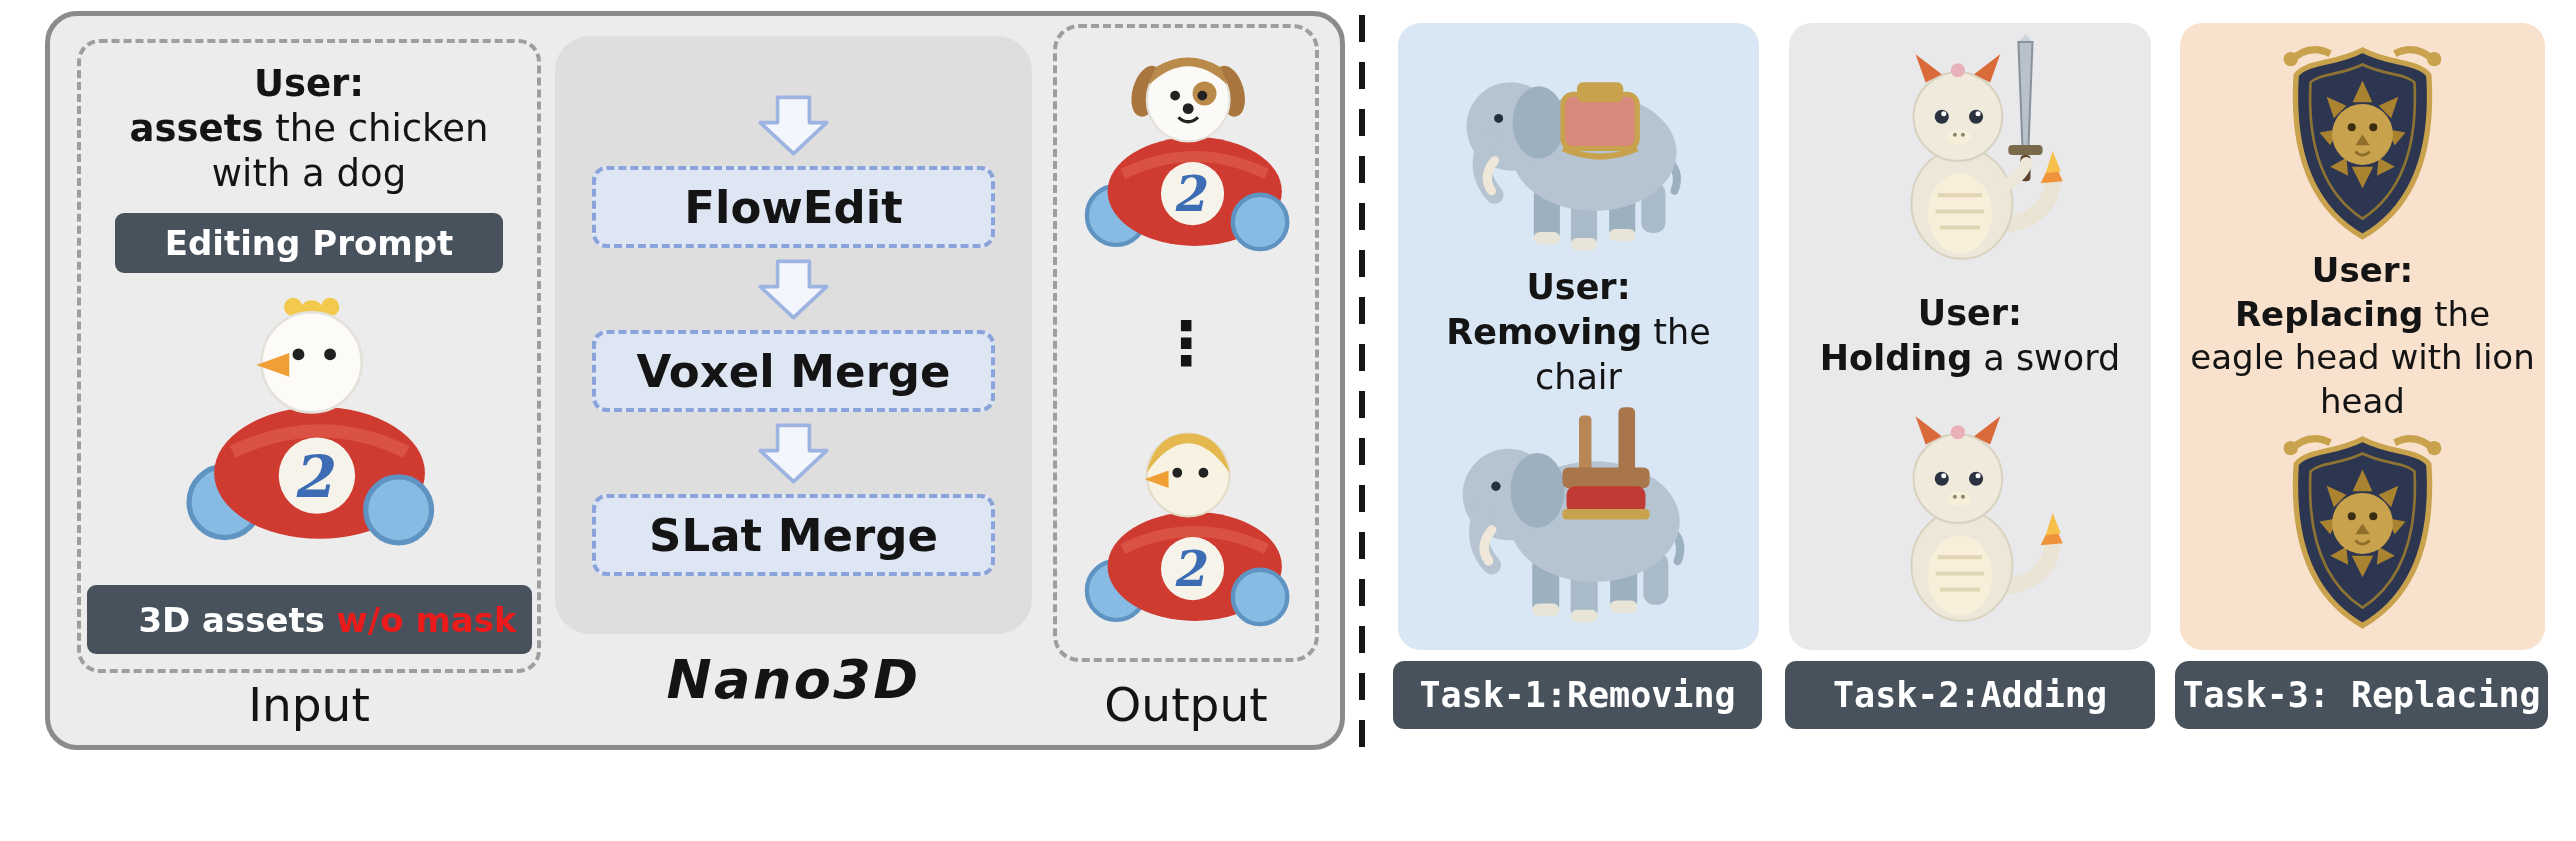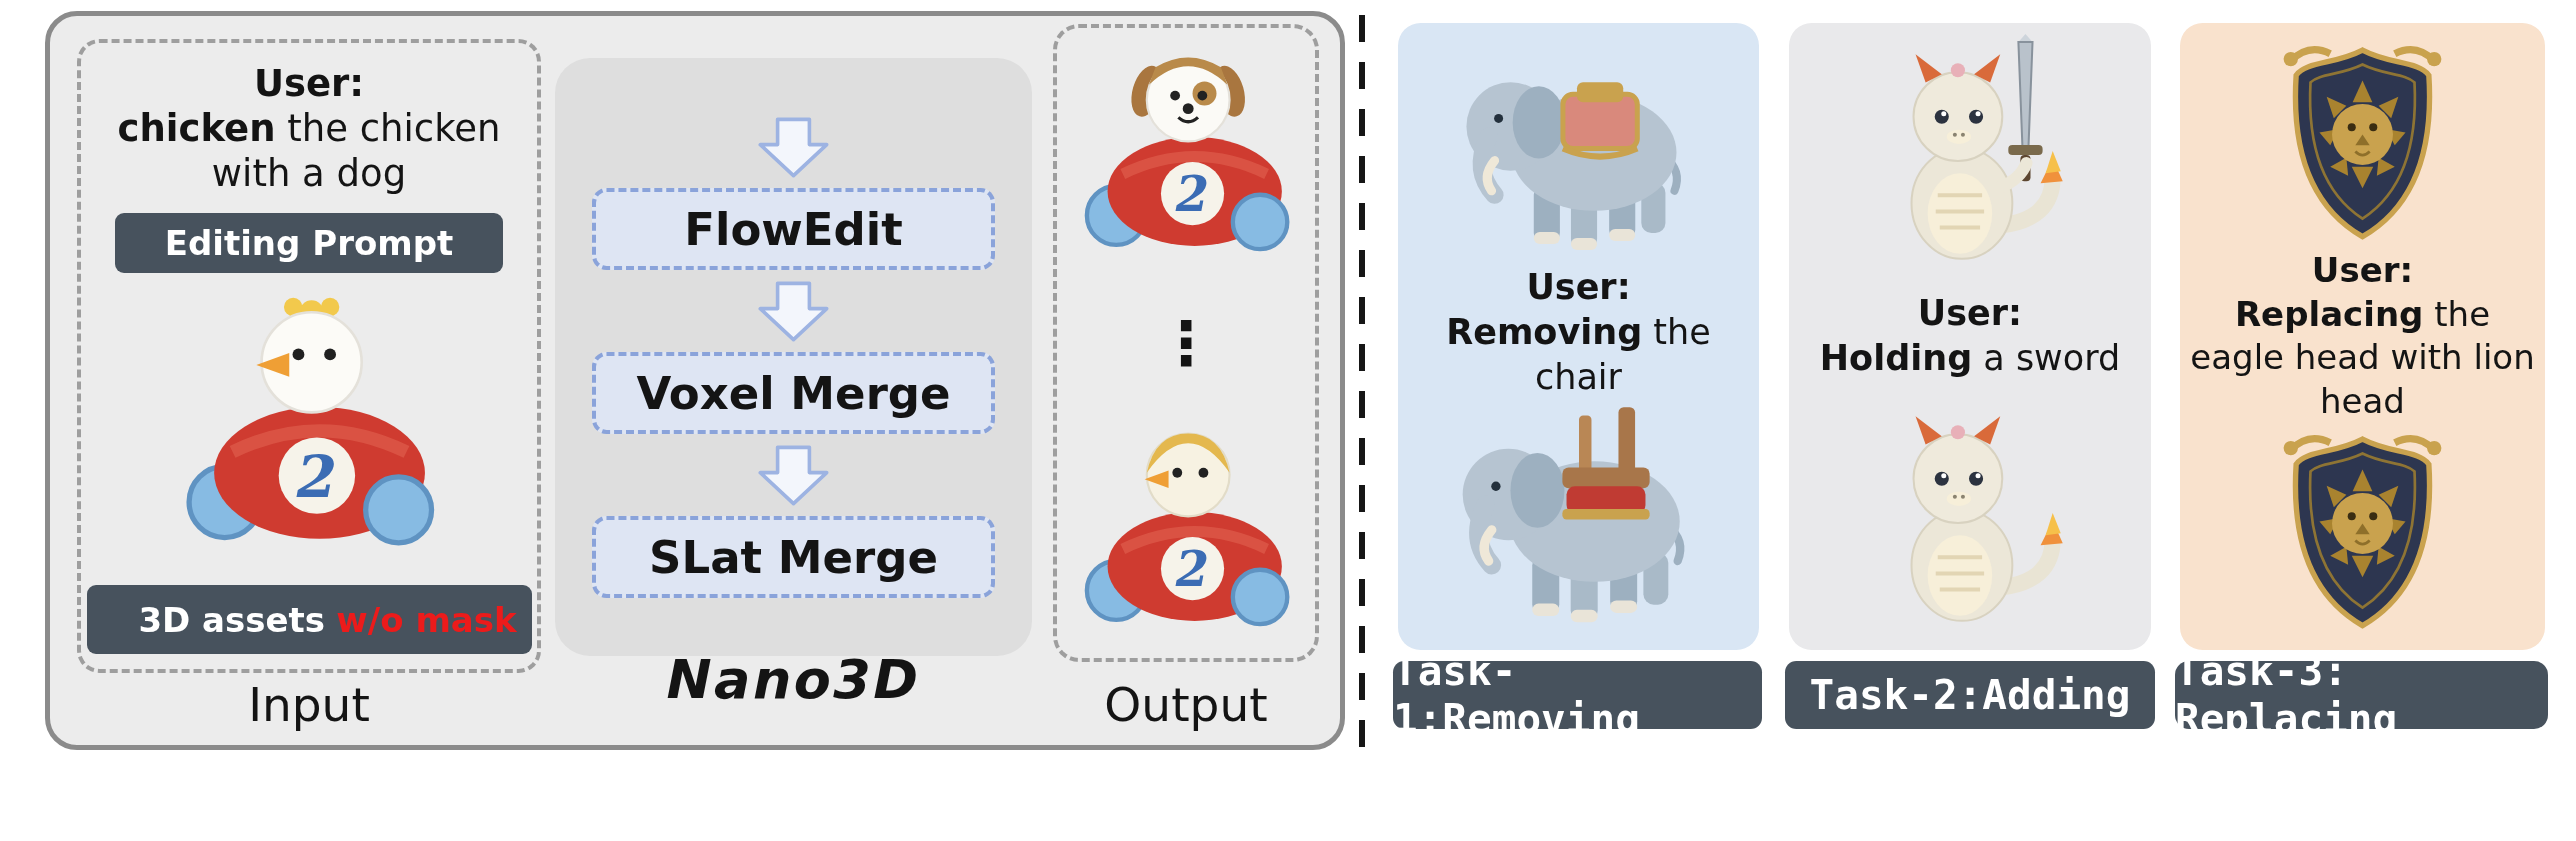--- a/index.html
+++ b/index.html
@@ -19,21 +19,21 @@
   .pill{background:#47525d;color:#fff;font-weight:bold;font-size:34px;border-radius:9px;
         display:flex;align-items:center;justify-content:center;}
   .pill-edit{width:388px;height:60px;}
   .pill-assets{width:408px;height:69px;padding-left:37px;}
   .red{color:#ec1b1b;margin-left:11.3px;}
 
   .section-label{position:absolute;font-size:47px;font-weight:normal;text-align:center;}
   .label-input{left:27px;top:661px;width:464px;}
   .label-output{left:1003px;top:661px;width:266px;}
 
-  .mid-panel{position:absolute;left:505px;top:42px;width:477px;height:598px;background:#dedede;
+  .mid-panel{position:absolute;left:505px;top:20px;width:477px;height:598px;background:#dedede;
              border-radius:35px;display:flex;flex-direction:column;align-items:center;
              justify-content:center;gap:10.5px;}
   .step-box{width:403px;height:82px;box-sizing:border-box;background:#dee5f3;
             border:4px dashed #8aa3da;border-radius:14.5px;display:flex;align-items:center;
             justify-content:center;font-size:45px;font-weight:bold;}
   .arrow-icon{width:87px;height:61px;}
   .nano{position:absolute;left:505px;top:632px;width:477px;text-align:center;
         font-size:54px;font-weight:bold;font-style:italic;letter-spacing:2.4px;}
 
   .output-box{position:absolute;left:1003px;top:8px;width:266px;height:638px;box-sizing:border-box;
@@ -50,21 +50,21 @@
   .task-card{position:absolute;top:22.6px;height:627px;border-radius:22.6px;box-sizing:border-box;
              display:flex;flex-direction:column;align-items:center;justify-content:space-between;
              padding:11.3px 6.4px;}
   .card-1{left:1398px;width:361px;background:#d9e6f4;}
   .card-2{left:1789px;width:362px;background:#e9e9eb;}
   .card-3{left:2180px;width:365px;background:#f9e2cd;}
   .card-text{font-size:35px;line-height:1.28;text-align:center;max-width:347px;}
   .card-3 .card-text{font-size:34px;}
 
   .task-badge{position:absolute;top:661px;height:68px;background:#47525d;color:#fff;
-              font-family:"DejaVu Sans Mono",monospace;font-weight:bold;font-size:41px;
+              font-family:"DejaVu Sans Mono",monospace;font-weight:bold;font-size:35px;
               border-radius:11.3px;display:flex;align-items:center;justify-content:center;}
   .badge-1{left:1393px;width:369px;}
   .badge-2{left:1785px;width:370px;}
   .badge-3{left:2175px;width:373px;border-radius:14px;}
 
   .sprite{position:absolute;width:0;height:0;overflow:hidden;}
 </style>
 </head>
 <body>
 
@@ -196,21 +196,21 @@
   </symbol>
 </svg>
 
 <div class="canvas">
 
   <div class="main-panel">
 
     <div class="input-box">
       <div class="prompt-text">
         <span class="bold">User:</span><br>
-        <span class="bold">chicken</span><span> the chicken with a dog</span>
+        <span class="bold">assets</span><span> the chicken with a dog</span>
       </div>
       <div class="pill pill-edit">Editing Prompt</div>
       <svg class="art" width="290" height="277" viewBox="0 0 360 344">
         <use href="#sym-car-base"></use>
           <use href="#sym-chicken-head"></use>
       </svg>
       <div class="pill pill-assets">
         <span>3D assets</span>
         <span class="red">w/o mask</span>
       </div>

